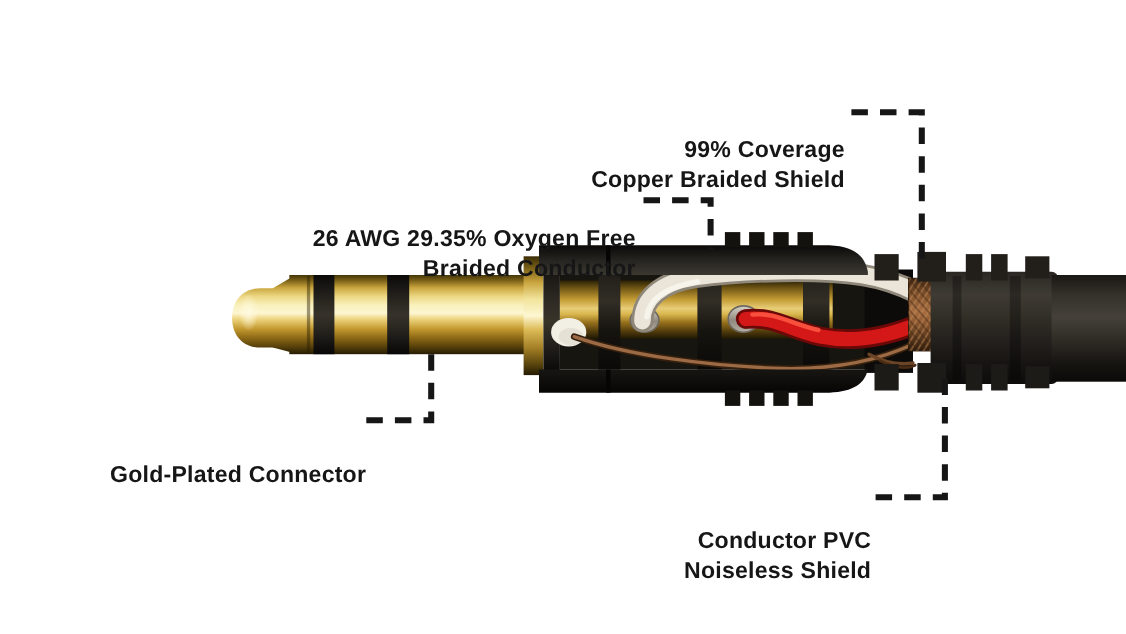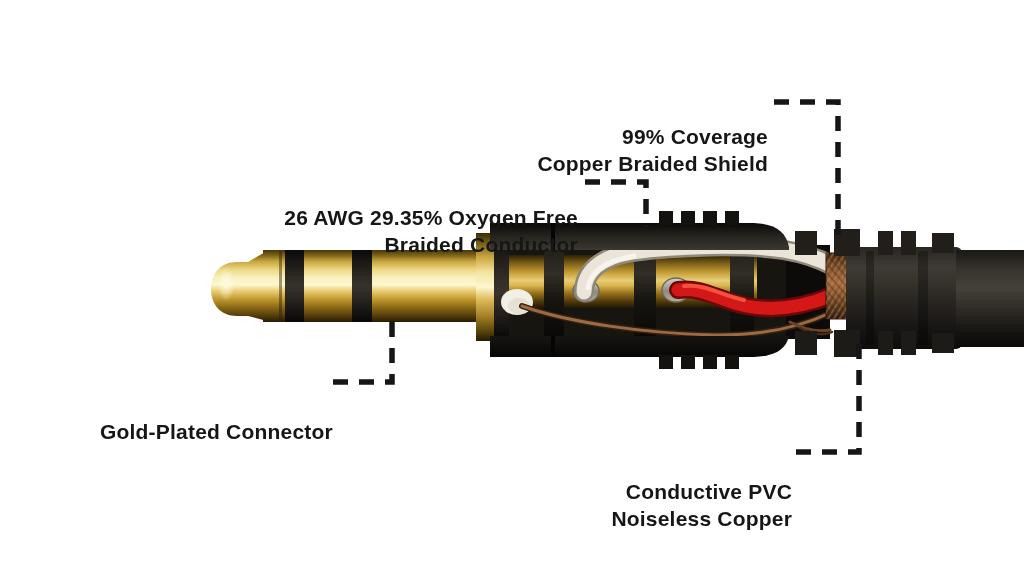--- a/index.html
+++ b/index.html
@@ -246,17 +246,17 @@
   <div class="label right" style="right:446px;top:156px;">
     <div>26 AWG 29.35% Oxygen Free</div>
     <div>Braided Conductor</div>
   </div>
 
   <div class="label" style="left:100px;top:370px;">
     <div>Gold-Plated Connector</div>
   </div>
 
   <div class="label right" style="right:232px;top:430px;">
-    <div>Conductive PVC</div>
-    <div>Noiseless Copper</div>
+    <div>Conductor PVC</div>
+    <div>Noiseless Shield</div>
   </div>
 
 </div>
 
 </body></html>

